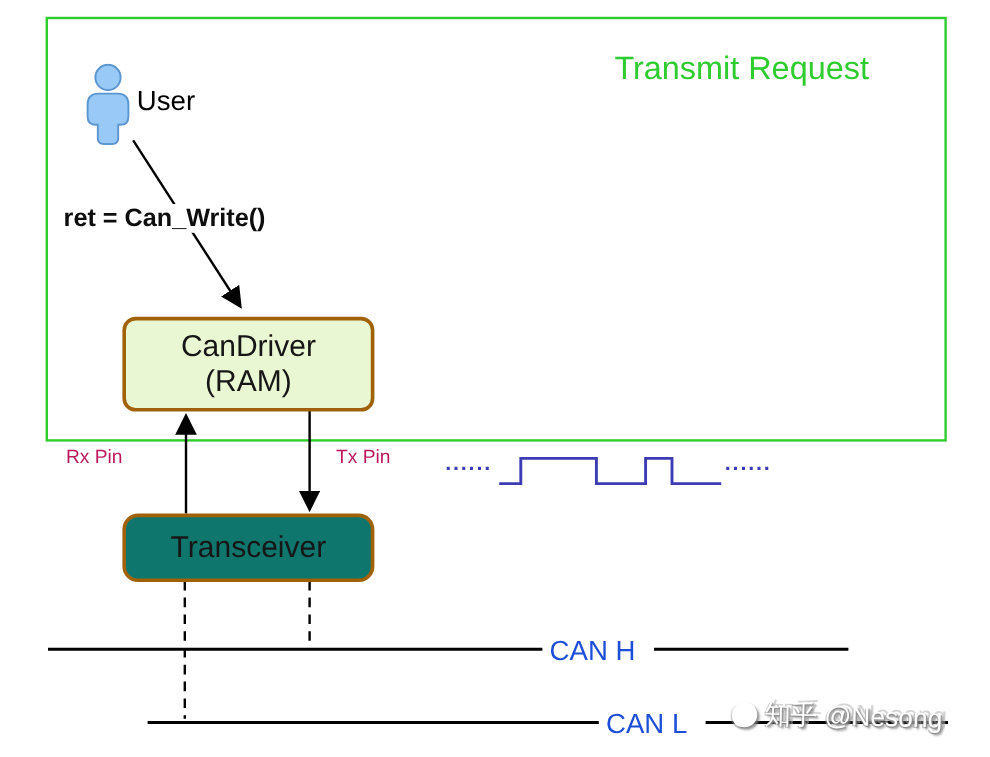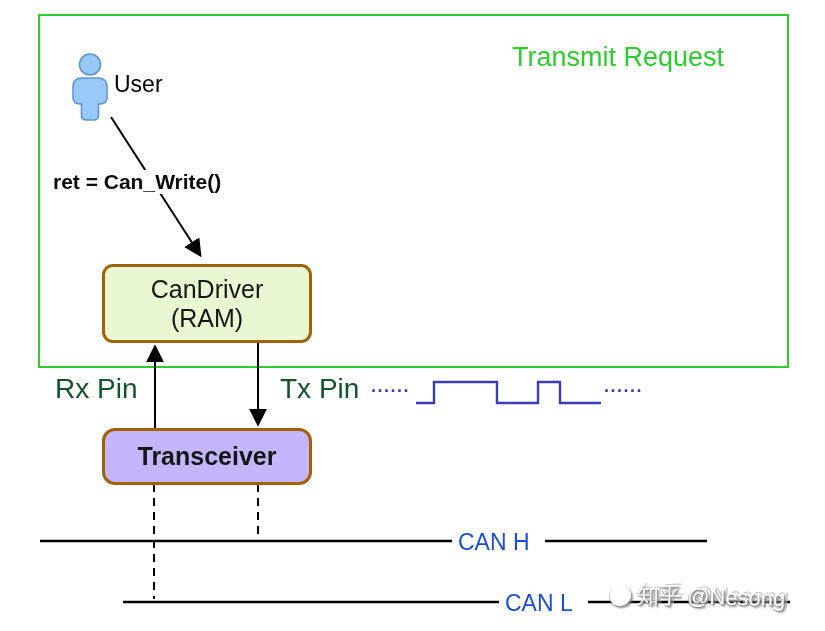--- a/index.html
+++ b/index.html
@@ -67,28 +67,27 @@
   .driver-box {
     left: 102px; top: 264px;
     width: 204px; height: 73px;
     background: #e9f8d2;
     border-radius: 11px;
     font-size: 25px; line-height: 29px;
   }
   .transceiver-box {
     left: 102px; top: 428px;
     width: 204px; height: 51px;
-    background: #c4b5fd;
+    background: #0f766e;
     border-radius: 13px;
     font-size: 25px;
-    font-weight: bold;
   }
 
   .pin-label {
-    font-size: 28px; color: #14532d;
+    font-size: 16px; color: #be185d;
     white-space: nowrap; z-index: 2;
   }
   .rx-pin { left: 55px; top: 373px; }
   .tx-pin { left: 280px; top: 373px; }
 
   .dots {
     font-size: 18px; font-weight: bold;
     letter-spacing: 1.5px;
     color: #3c3cb4;
     z-index: 2;

